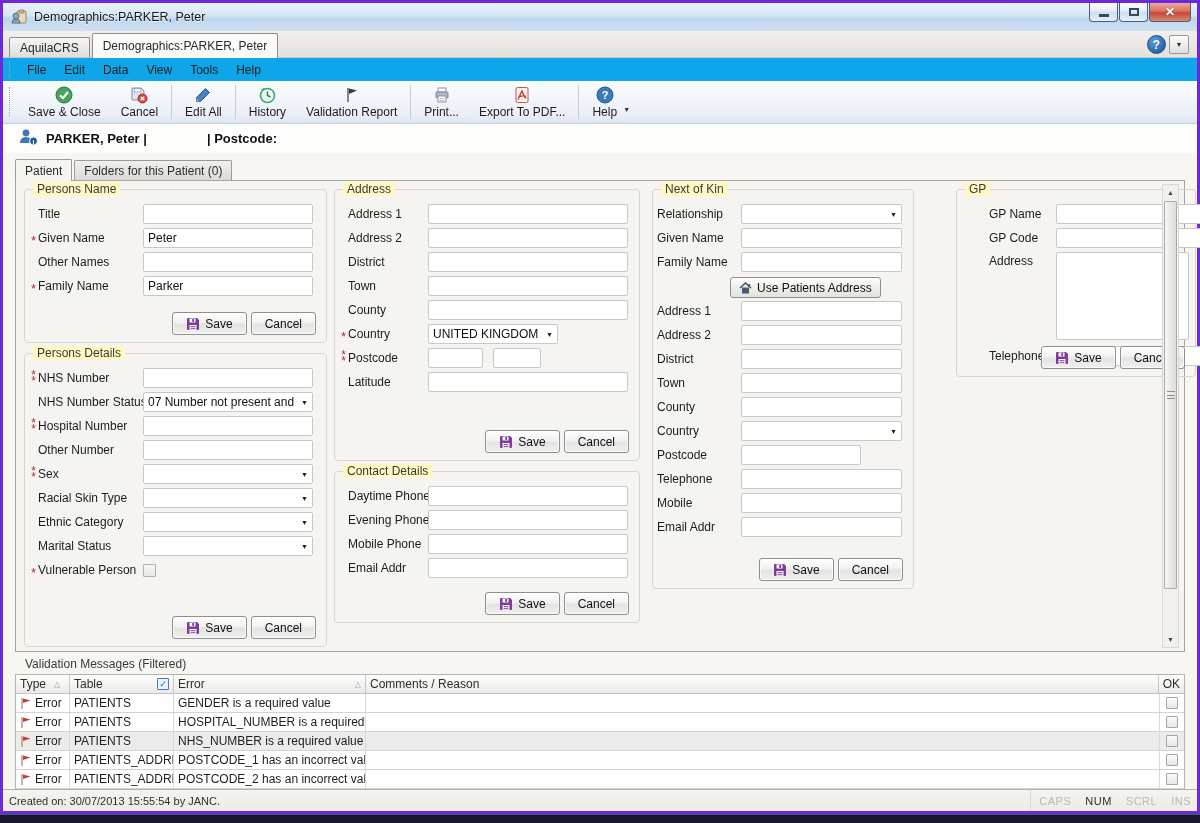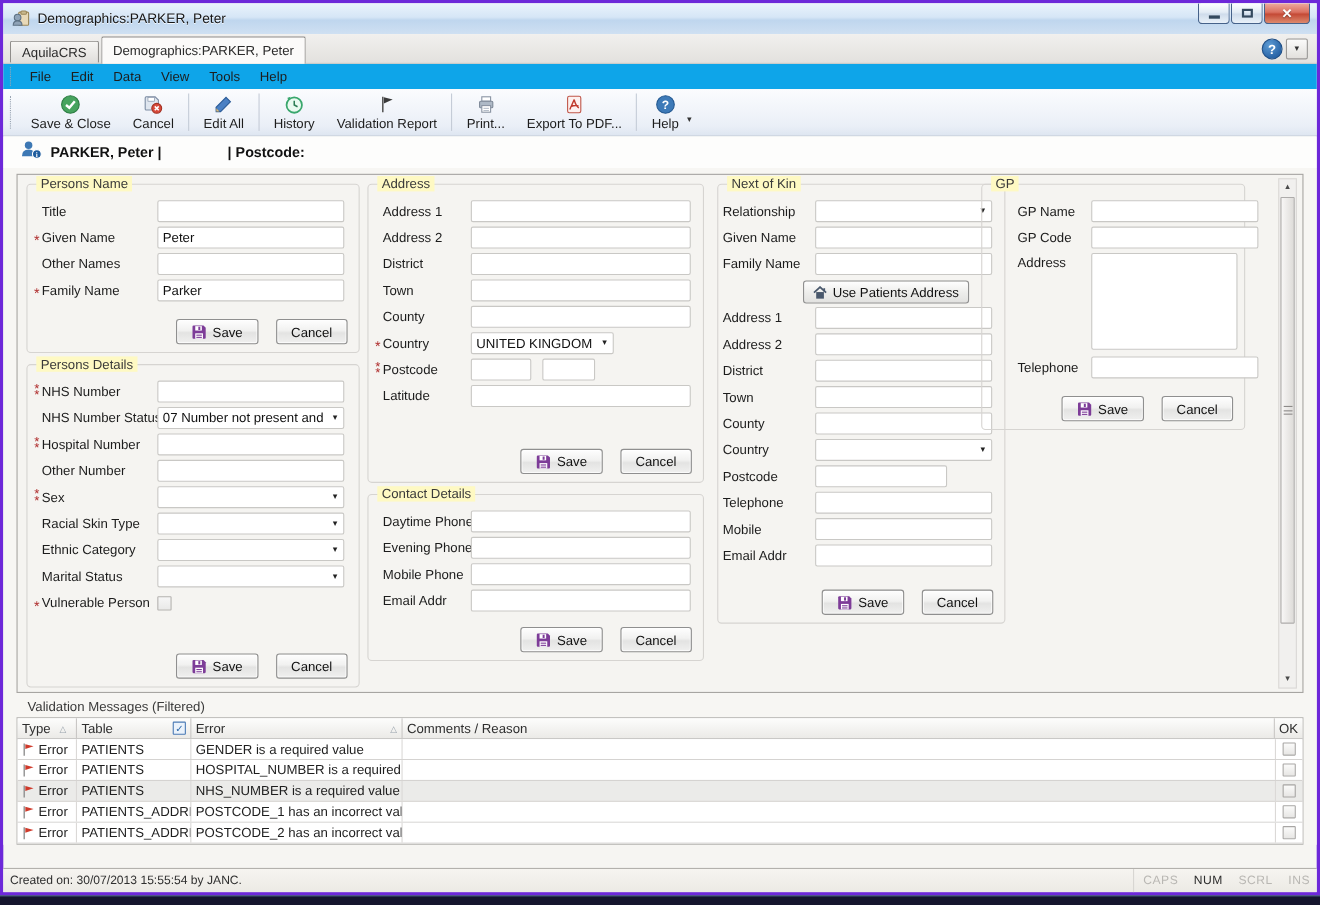--- a/index.html
+++ b/index.html
@@ -76,21 +76,21 @@
   .ad .lblcol, .cd .lblcol { width:89px; }
   .nk .lblcol { width:84px; }
   .gpx .lblcol { width:67px; }
   .w170{width:170px}.w200{width:200px}.w161{width:161px}.w152{width:152px}.w130{width:130px}.w120{width:120px}.w55{width:55px}.w48{width:48px}
   .dobwrap { display:flex; width:170px; }
   .dobwrap .inp { flex:1; border-right:none; border-radius:2px 0 0 2px; }
   .calbtn { width:22px; height:20px; border:1px solid #9fb4cb; border-radius:0 2px 2px 0;
             background:linear-gradient(#fdfdfe,#e3ecf5); display:flex; align-items:center; justify-content:center; }
   .calglyph { color:#4a76a8; font-size:13px; line-height:13px; }
   .chk { width:13px; height:13px; border:1px solid #b4b2b0; background:linear-gradient(#f6f6f6,#e9e9e8); border-radius:1px; }
-  .btnrow { position:absolute; right:10px; bottom:7px; display:flex; gap:16px; }
+  .btnrow { position:absolute; right:10px; bottom:7px; display:flex; gap:4px; }
   .btn { display:inline-flex; align-items:center; justify-content:center; gap:5px; height:23px; padding:0 13px;
          border:1px solid #8f8f8f; border-radius:3px; font-size:12px; color:#111;
          background:linear-gradient(#fefefe,#f1f1f0 45%,#e3e3e2 55%,#f0f0ef); box-shadow:inset 0 0 0 1px rgba(255,255,255,.7); }
   .usebtn { display:inline-flex; align-items:center; gap:5px; height:21px; padding:0 8px; margin:1px 0 3px 73px;
             border:1px solid #8f8f8f; border-radius:3px; font-size:12px; color:#111;
             background:linear-gradient(#fefefe,#eeeeec 50%,#e2e2e0); }
   .gparea { width:152px; height:88px; border:1px solid #c9c8c5; border-radius:2px; background:#fff; resize:none; }
   .arearow { align-items:flex-start; height:auto; }
   .arearow .lblcol { margin-top:2px; }
 
@@ -265,20 +265,24 @@
           <circle cx="14.5" cy="13" r="4" fill="#1f5d9e" stroke="#fff"></circle>
           <text x="14.5" y="16" text-anchor="middle" font-size="6.5" font-weight="bold" font-family="Liberation Serif" fill="#fff">i</text>
         </svg>
     </span>
     <span class="pname">PARKER, Peter |</span>
     <span class="ppost">| Postcode:</span>
   </div>
 
   <div class="workarea">
 
+    <div class="pagetabs">
+      <div class="ptab active">Patient</div>
+      <div class="ptab">Folders for this Patient (0)</div>
+    </div>
 
     <div class="panel">
 
       <div class="gb pn" style="left:8px;top:8px;width:303px;height:154px;">
         <div class="gbtitle">Persons Name</div>
         <div class="row">
             <div class="lblcol">
               <span class="star"></span>
               <span class="lbl">Title</span>
             </div>
@@ -648,21 +652,21 @@
                 <rect x="4.5" y="11.2" width="5" height="1" fill="#7d3c98"></rect>
               </svg>
               <span>Save</span>
             </button>
           <button class="btn">
               <span>Cancel</span>
             </button>
         </div>
       </div>
 
-      <div class="gb gpx" style="left:876px;top:8px;width:240px;height:224px;padding-left:32px;">
+      <div class="gb gpx" style="left:940px;top:8px;width:240px;height:188px;padding-left:32px;">
         <div class="gbtitle">GP</div>
         <div class="row">
             <div class="lblcol">
               <span class="lbl">GP Name</span>
             </div>
             <input class="inp w152" style="">
           </div>
         <div class="row">
             <div class="lblcol">
               <span class="lbl">GP Code</span>

